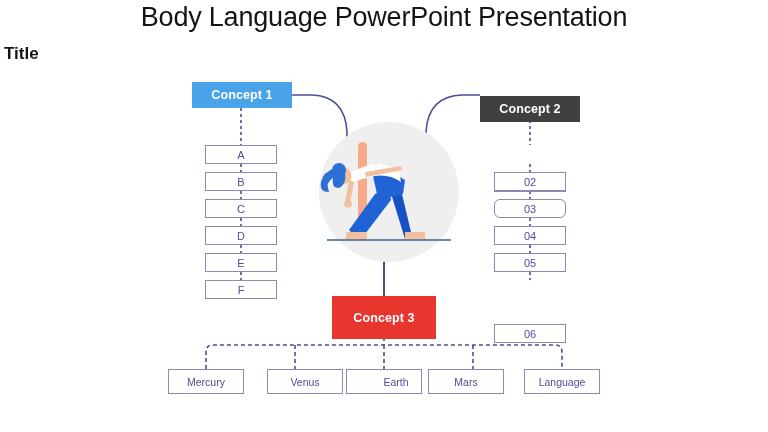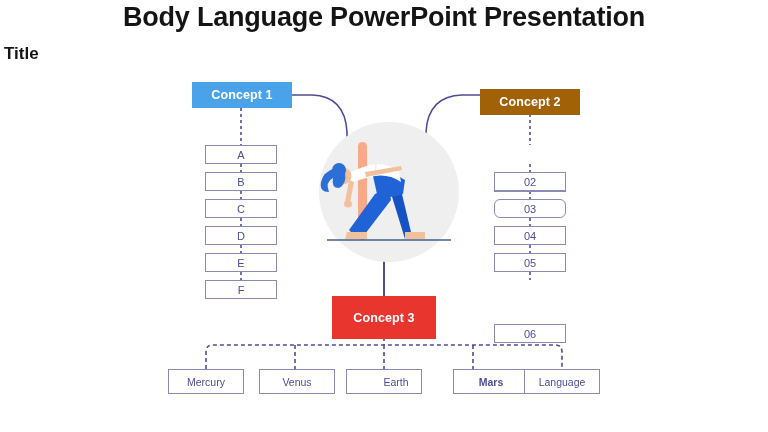--- a/index.html
+++ b/index.html
@@ -23,21 +23,21 @@
     background: #ffffff;
   }
 
   
   #main-title {
     position: absolute;
     left: 0; top: 2px;
     width: 768px;
     text-align: center;
     font-size: 27px;
-    font-weight: bold;
+    font-weight: normal;
     color: #141414;
     letter-spacing: -0.2px;
     white-space: nowrap;
   }
   #sub-title {
     position: absolute;
     left: 4px; top: 44px;
     width: 768px;
     text-align: left;
     font-size: 17px;
@@ -73,23 +73,23 @@
     font-size: 12.5px;
     font-weight: bold;
     letter-spacing: 0.1px;
   }
   #concept-1 {
     left: 192px; top: 82px;
     width: 100px; height: 26px;
     background: #4aa3e8;
   }
   #concept-2 {
-    left: 480px; top: 89px;
+    left: 480px; top: 96px;
     width: 100px; height: 26px;
-    background: #a16207;
+    background: #404040;
   }
   #concept-3 {
     left: 332px; top: 296px;
     width: 104px; height: 43px;
     background: #e8352e;
   }
 
   
   .item-box {
     position: absolute;
@@ -200,18 +200,18 @@
   <div class="item-box col-box" style="left:205px; top:280px;">F</div>
 
   <div class="item-box col-box" style="left:494px; top:145px;margin-top:28px;">01</div>
   <div class="item-box col-box" style="left:494px; top:172px;">02</div>
   <div class="item-box col-box" style="left:494px; top:199px;border-radius:6px;">03</div>
   <div class="item-box col-box" style="left:494px; top:226px;">04</div>
   <div class="item-box col-box" style="left:494px; top:253px;">05</div>
   <div class="item-box col-box" style="left:494px; top:280px;margin-top:44px;">06</div>
 
   <div class="item-box planet-box" style="left:168px; top:369px;">Mercury</div>
-  <div class="item-box planet-box" style="left:259px; top:369px;">Venus</div>
+  <div class="item-box planet-box" style="left:267px; top:369px;">Venus</div>
   <div class="item-box planet-box" style="left:346px; top:369px;padding-left:24px;">Earth</div>
-  <div class="item-box planet-box" style="left:453px; top:369px;font-weight:bold;">Mars</div>
+  <div class="item-box planet-box" style="left:428px; top:369px;">Mars</div>
   <div class="item-box planet-box" style="left:524px; top:369px;">Language</div>
 
 </div>
 
 </body></html>

